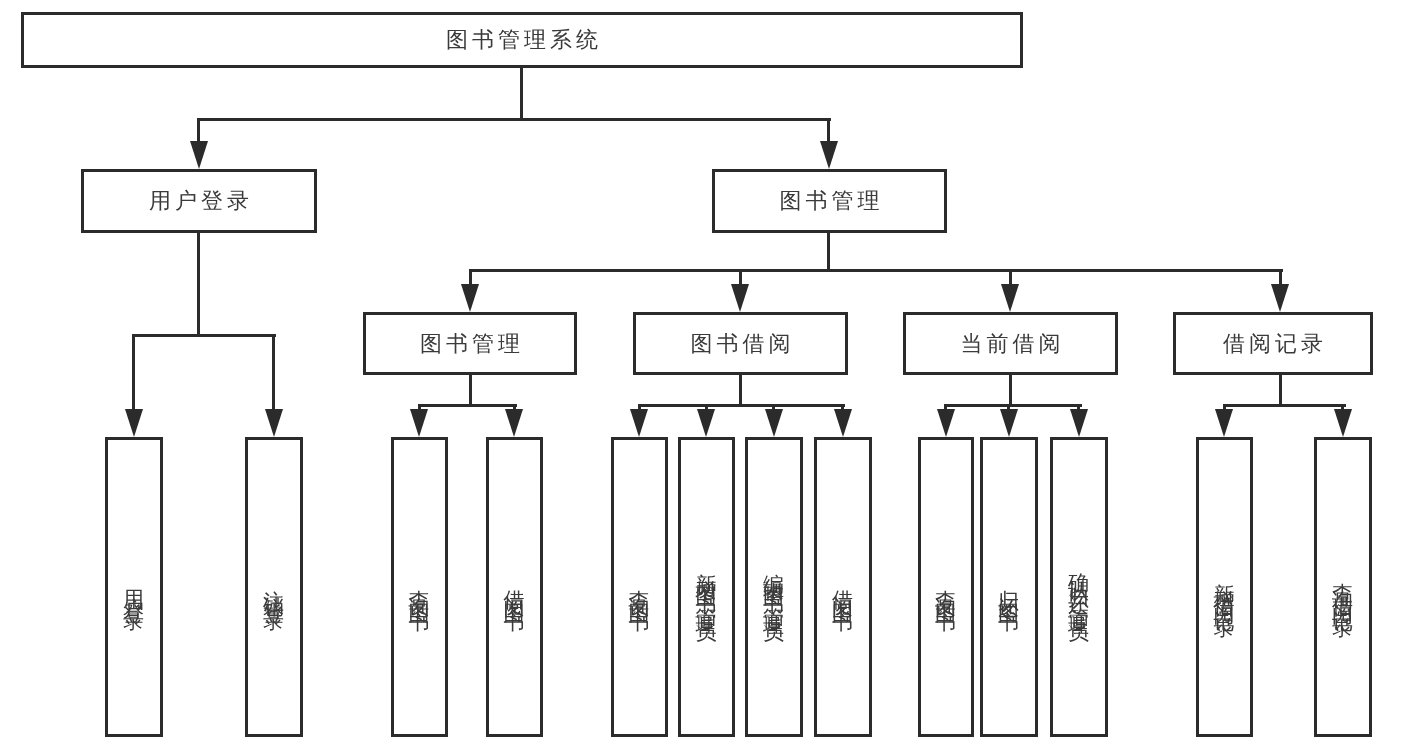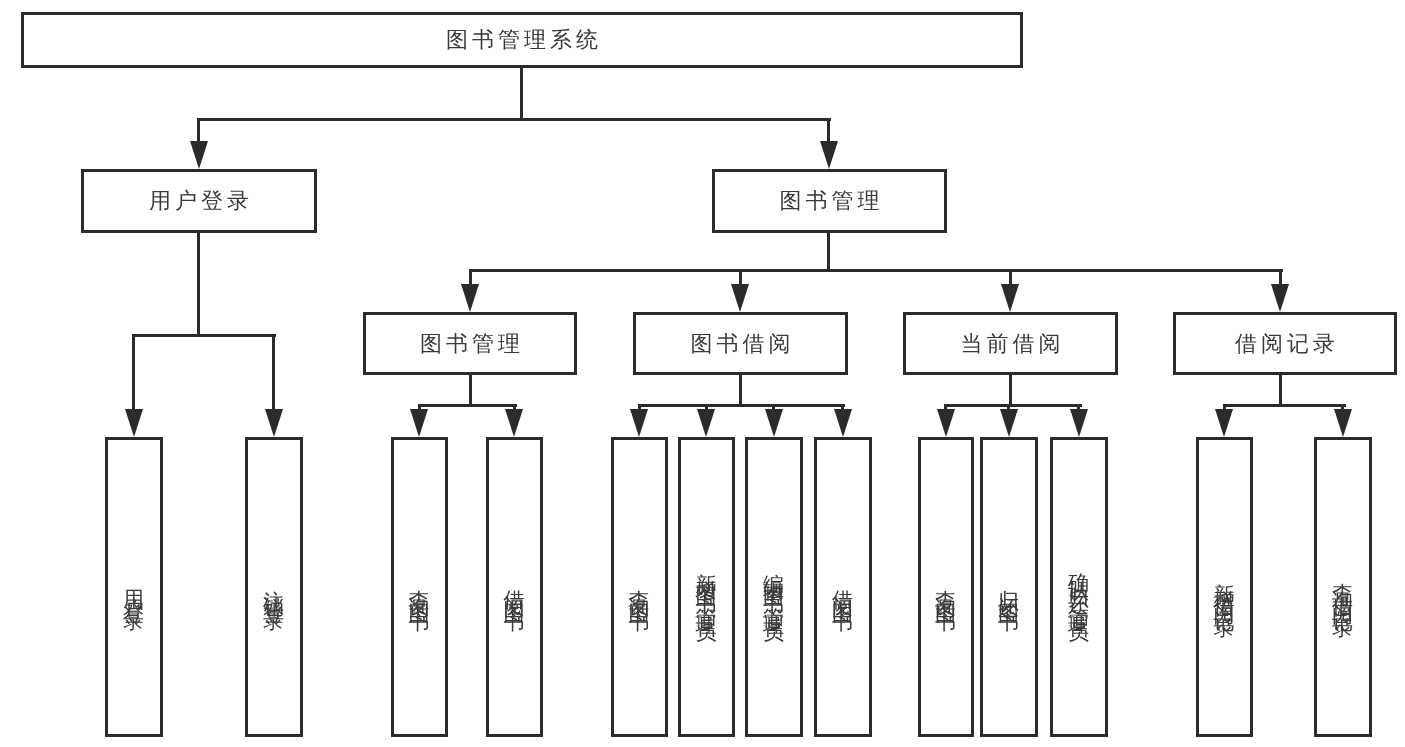--- a/index.html
+++ b/index.html
@@ -84,21 +84,21 @@
   </div>
 
   <div class="box hbox" style="left:903px; top:312px; width:215px; height:63px;">
     <span class="lbl">当前借阅</span>
   </div>
 
   <div class="box hbox" style="left:633px; top:312px; width:215px; height:63px;">
     <span class="lbl">图书借阅</span>
   </div>
 
-  <div class="box hbox" style="left:1173px; top:312px; width:224px; height:63px;">
+  <div class="box hbox" style="left:1173px; top:312px; width:200px; height:63px;">
     <span class="lbl">借阅记录</span>
   </div>
 
   <div class="box vbox" style="left:105px; top:437px; width:58px; height:300px;">
     <span class="lbl">用户登录</span>
   </div>
 
   <div class="box vbox" style="left:245px; top:437px; width:58px; height:300px;">
     <span class="lbl">注销登录</span>
   </div>

